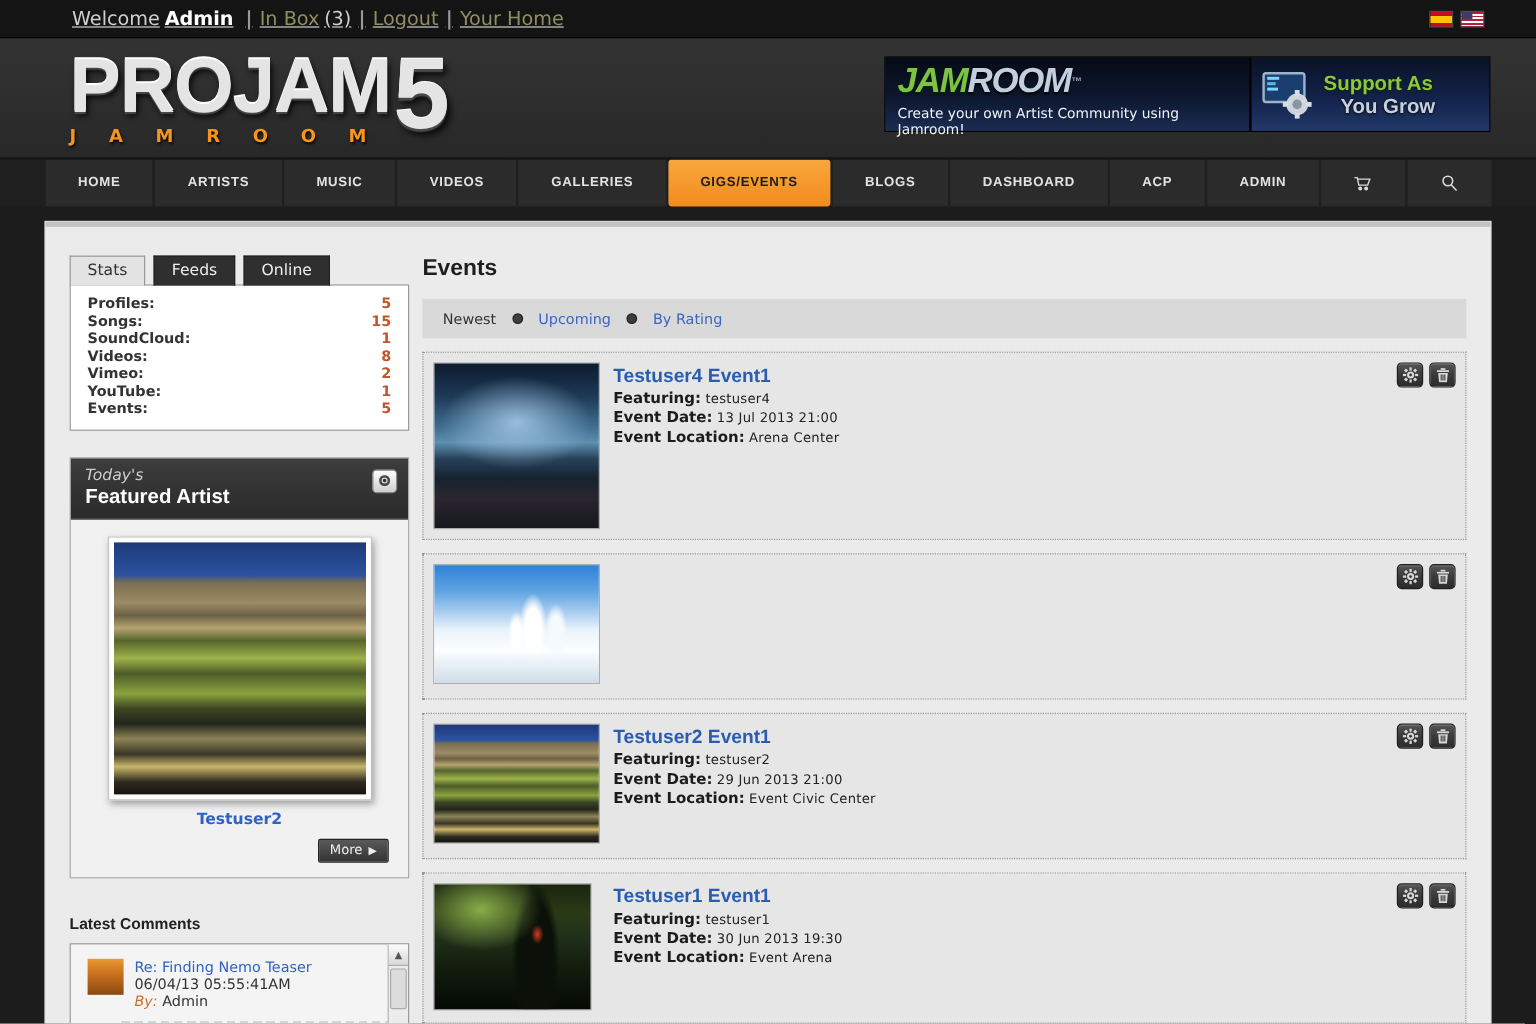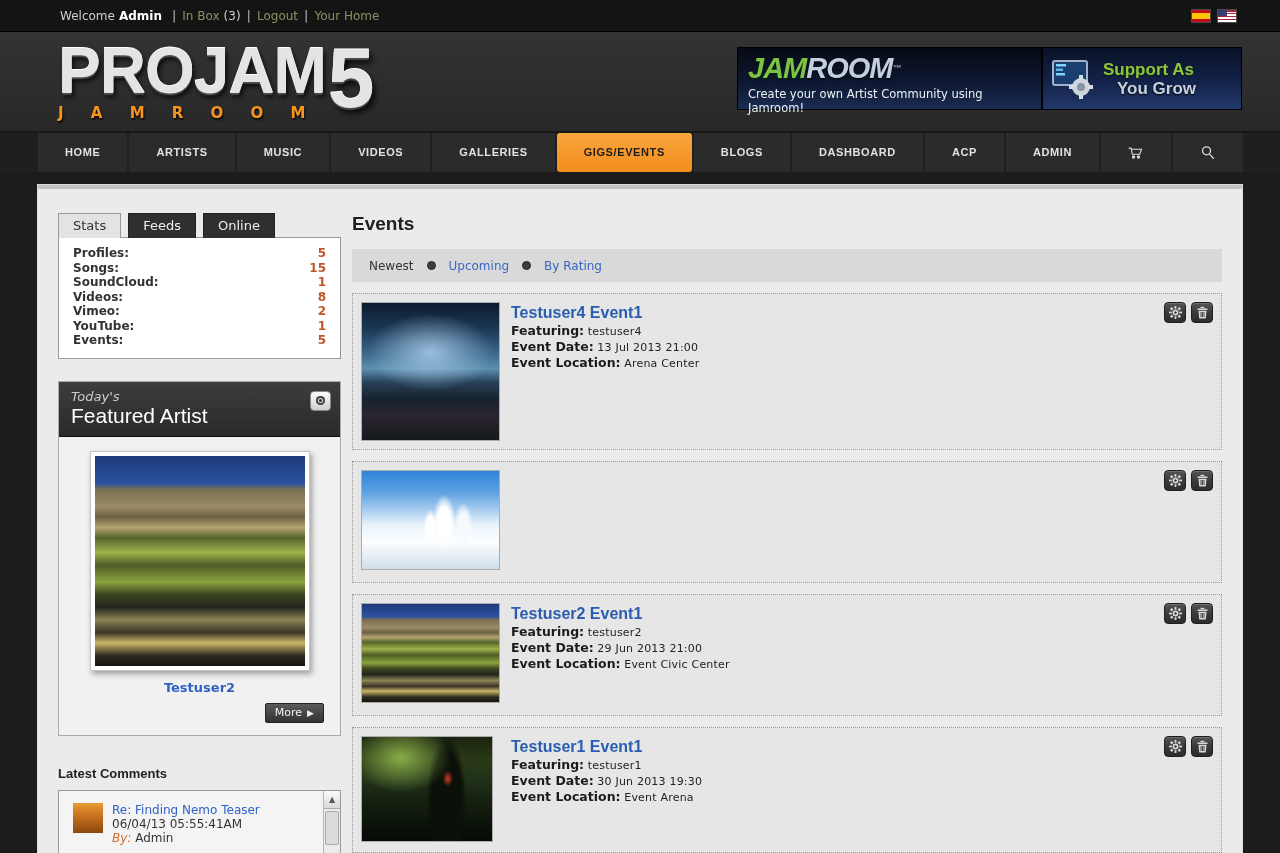--- a/index.html
+++ b/index.html
@@ -2,21 +2,21 @@
 <html><head>
 <meta charset="utf-8">
 <style>
   * { margin:0; padding:0; box-sizing:border-box; }
   html,body { width:1280px; height:853px; overflow:hidden; }
   body { background:#1c1c1c; font-family:"DejaVu Sans","Liberation Sans",sans-serif; }
 
   
   .topbar { height:32px; background:#141414; border-bottom:1px solid #000;
             display:flex; align-items:center; padding-left:60px; position:relative;
-            font-size:12px; color:#cfcfcf; }
+            font-size:16px; color:#cfcfcf;text-decoration:underline; }
   .topbar b { color:#fff; margin:0 4px; }
   .topbar .sep { color:#9a9a9a; margin:0 6px; font-weight:bold; }
   .toplink { color:#8f8f63; text-decoration:none; cursor:pointer; }
   .topbar .count { color:#cfcfcf; margin-left:4px; }
   .flags { position:absolute; right:44px; top:10px; display:flex; gap:8px; }
   .flag { width:18px; height:12px; box-shadow:0 0 0 1px #4a4a4a; cursor:pointer; }
   .flag-es { background:linear-gradient(180deg,#c60b1e 0 25%,#ffc400 25% 75%,#c60b1e 75% 100%); }
   .flag-us { position:relative; background:repeating-linear-gradient(180deg,#b22234 0 1.5px,#fff 1.5px 3px); }
   .flag-us::after { content:""; position:absolute; left:0; top:0; width:9px; height:6px; background:#3c3b6e; }
 
@@ -73,21 +73,21 @@
   .tab.active { background:#e3e3e3; color:#333; border:1px solid #999; border-bottom:none; position:relative; z-index:2; }
   .stats-panel { border:1px solid #999; background:#ffffff; padding:8px 14px 10px 14px; margin-top:-1px; }
   .stat-row { display:flex; justify-content:space-between; font-size:12px; line-height:14.5px; }
   .stat-label { font-weight:bold; color:#333; }
   .stat-value { font-weight:bold; color:#c0562a; }
 
   .featured { margin-top:22px; border:1px solid #aaa; background:#f1f1f1; }
   .featured-head { background:linear-gradient(180deg,#3d3d3d,#2a2a2a); padding:7px 10px 8px 12px;
                    position:relative; border-bottom:1px solid #111; }
   .featured-title1 { font-style:italic; font-size:13px; color:#ccc; }
-  .featured-title2 { font-weight:normal; font-size:21px; color:#fff; font-family:"Liberation Sans",sans-serif; }
+  .featured-title2 { font-weight:bold; font-size:17px; color:#fff; font-family:"Liberation Sans",sans-serif; }
   .widget-btn { position:absolute; right:9px; top:9px; width:21px; height:20px; border-radius:4px;
                 background:linear-gradient(180deg,#fdfdfd,#cfcfcf); border:1px solid #888;
                 display:flex; align-items:center; justify-content:center; cursor:pointer; }
   .widget-btn .disc { width:9px; height:9px; border-radius:50%; background:#333; box-shadow:inset 0 0 0 2px #444, inset 0 0 0 3px #ddd; }
   .featured-body { padding:14px 16px 12px 16px; }
   .photo-frame { width:220px; margin:0 auto; background:#fff; border:1px solid #c5c5c5; padding:4px;
                  box-shadow:2px 3px 6px rgba(0,0,0,.35); cursor:pointer; }
   .photo { width:210px; height:210px; }
   .featured-name { display:block; text-align:center; margin-top:9px; font-weight:bold; font-size:13px;
                    color:#2f62c4; text-decoration:none; cursor:pointer; }

